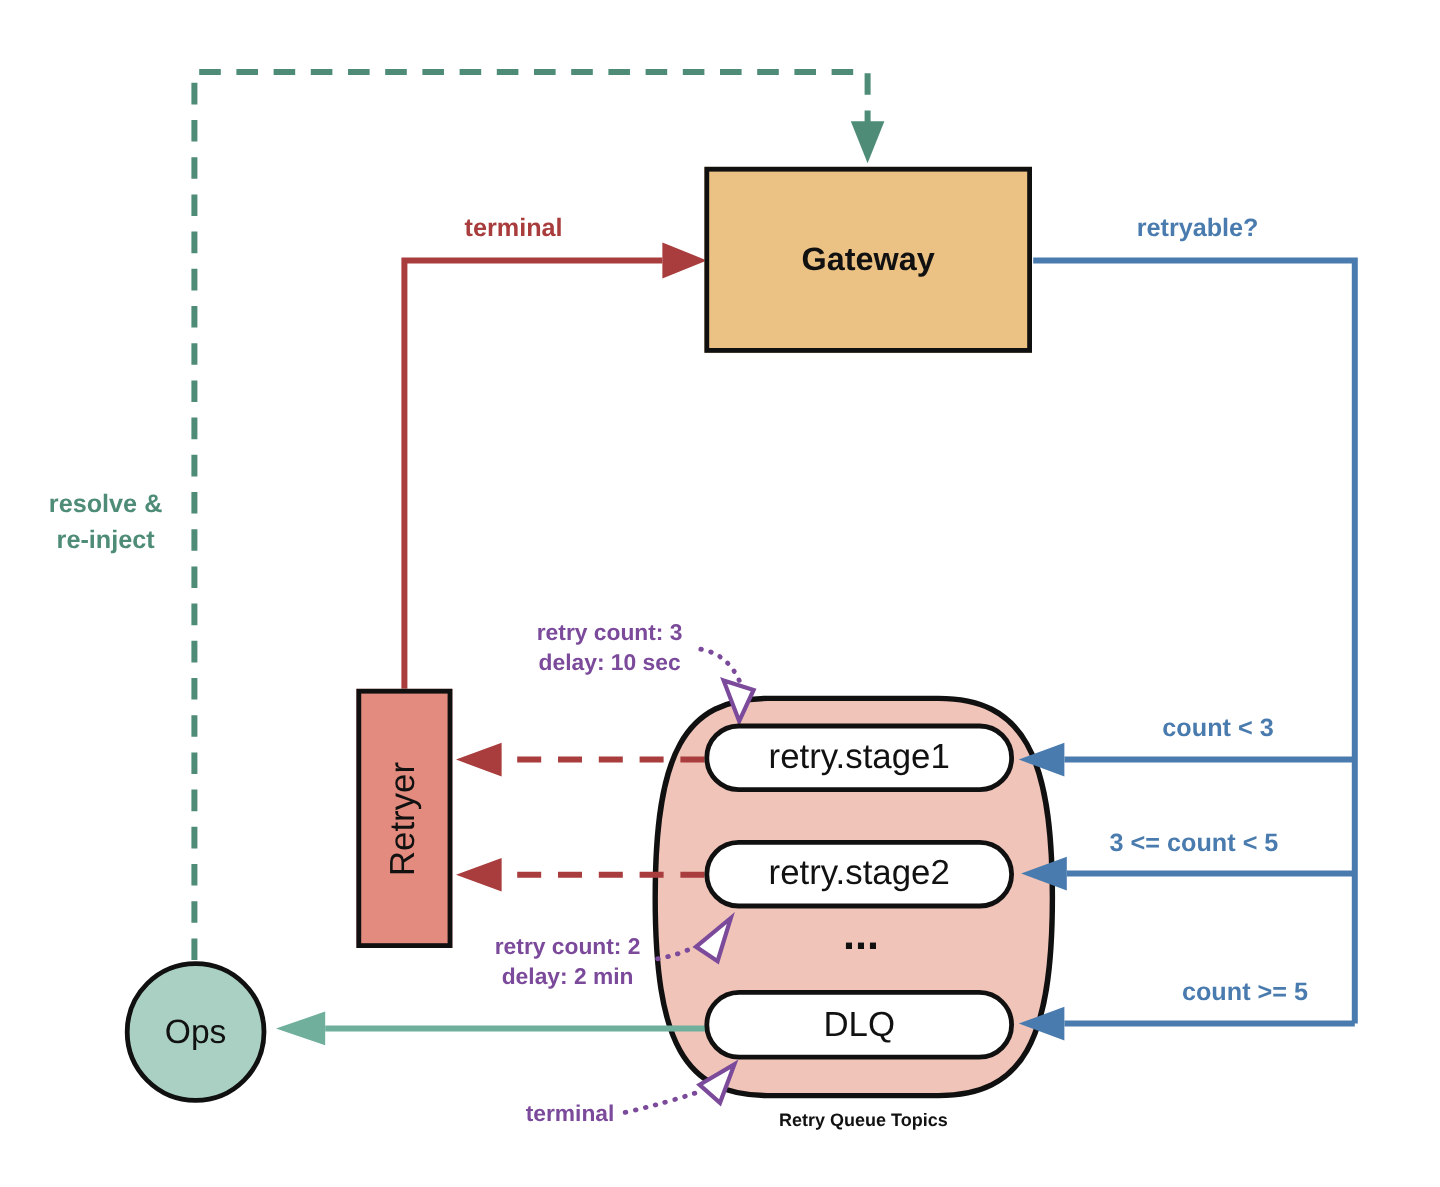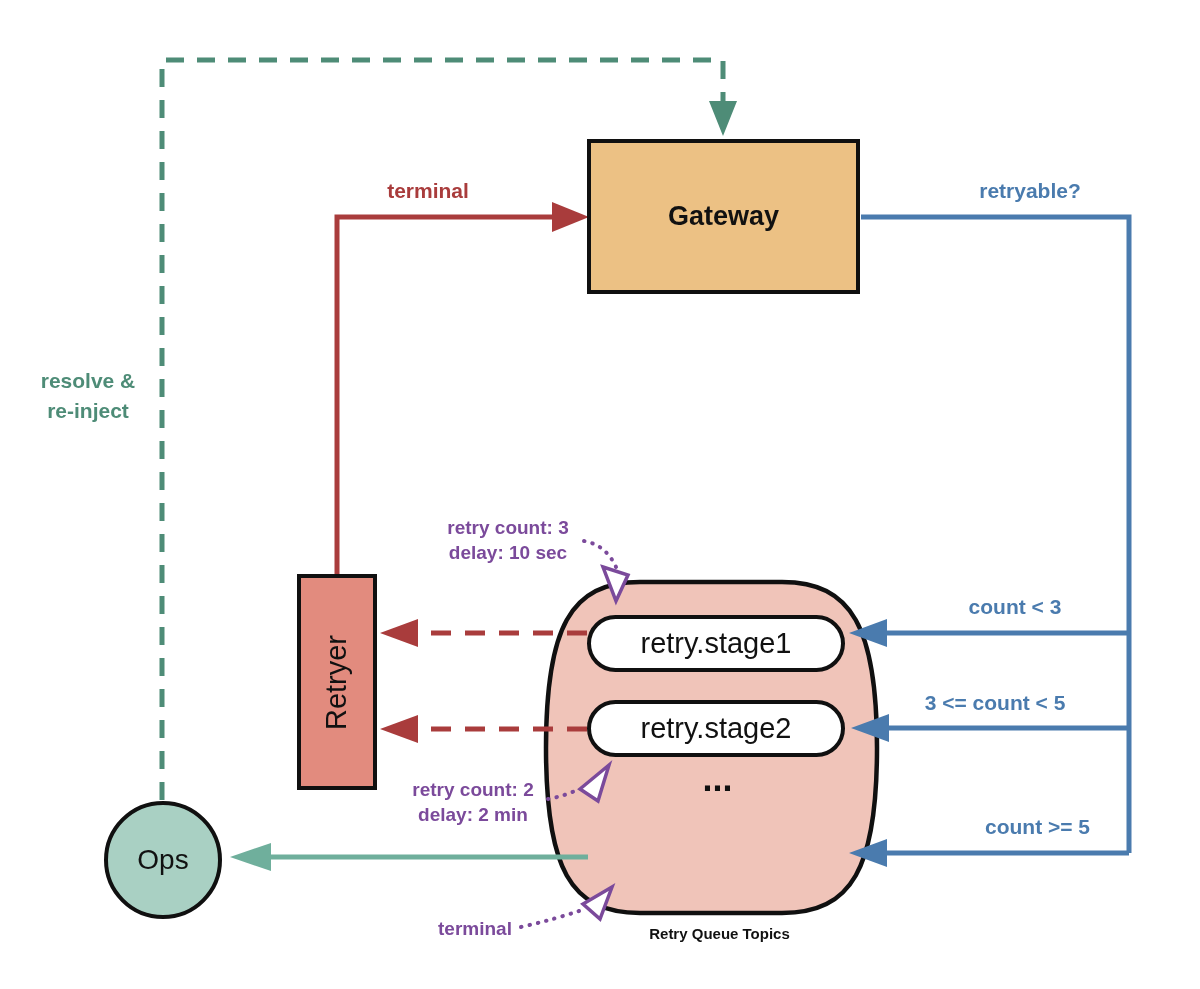--- a/index.html
+++ b/index.html
@@ -11,29 +11,29 @@
   .node{position:absolute;box-sizing:border-box;display:flex;align-items:center;justify-content:center;}
   .gateway{left:587px;top:139px;width:273px;height:155px;background:#ecc184;border:4px solid #101010;
            font-size:27px;font-weight:bold;color:#111;}
   .retryer{left:297px;top:574px;width:80px;height:216px;background:#e28b7e;border:4px solid #101010;}
   .retryer .vtext{transform:rotate(-90deg);white-space:nowrap;font-size:29px;color:#111;}
   .ops{left:104px;top:801px;width:118px;height:118px;background:#a9d0c3;border:4px solid #101010;
        border-radius:50%;font-size:28px;color:#111;align-items:center;}
   .topic{position:absolute;left:587px;width:258px;height:57px;background:#ffffff;border:4px solid #101010;
          border-radius:32px;box-sizing:border-box;display:flex;align-items:center;justify-content:center;
          font-size:29px;color:#111;}
-  .topic.t1{top:603px;margin-top:12px;}
+  .topic.t1{top:603px;}
   .topic.t2{top:700px;}
   .topic.tdlq{top:825px;height:58px;}
   .ellipsis{position:absolute;left:690px;top:758px;width:55px;height:42px;display:flex;align-items:center;
             justify-content:center;font-size:36px;font-weight:bold;color:#111;}
   .lbl{position:absolute;text-align:center;font-weight:bold;font-size:21px;}
   .lbl.red{color:#a93c3c;}
   .lbl.blue{color:#4a7bae;}
-  .lbl.teal{color:#4e8c77;}
+  .lbl.teal{color:#4e8c77;margin-top:40px;}
   .lbl.black{color:#111;}
   .ann{position:absolute;text-align:center;font-weight:bold;font-size:19px;line-height:25px;color:#7b4a9b;}
   .pre{white-space:pre-line;}
   .queue-title{left:547px;top:925px;width:345px;font-size:15px;}
 </style>
 </head>
 <body>
 
 <div class="canvas">
 
@@ -83,25 +83,28 @@
     <span>Ops</span>
   </div>
 
   <div class="topic t1">
     <span>retry.stage1</span>
   </div>
   <div class="topic t2">
     <span>retry.stage2</span>
   </div>
   <div class="ellipsis">...</div>
+  <div class="topic tdlq">
+    <span>DLQ</span>
+  </div>
 
   <div class="lbl black queue-title">Retry Queue Topics</div>
 
   <div class="lbl red" style="left:358px;top:179px;width:140px;">terminal</div>
-  <div class="lbl blue" style="left:960px;top:179px;width:140px;text-align:center;">retryable?</div>
+  <div class="lbl blue" style="left:928px;top:179px;width:140px;text-align:center;">retryable?</div>
   <div class="lbl blue" style="left:945px;top:595px;width:140px;">count &lt; 3</div>
   <div class="lbl blue" style="left:900px;top:691px;width:190px;">3 &lt;= count &lt; 5</div>
   <div class="lbl blue" style="left:915px;top:815px;width:175px;text-align:right;">count &gt;= 5</div>
   <div class="lbl teal pre" style="left:8px;top:366px;width:160px;line-height:30px;">resolve &amp;
 re-inject</div>
 
   <div class="ann pre" style="left:428px;top:515px;width:160px;">retry count: 3
 delay: 10 sec</div>
   <div class="ann pre" style="left:393px;top:777px;width:160px;">retry count: 2
 delay: 2 min</div>

